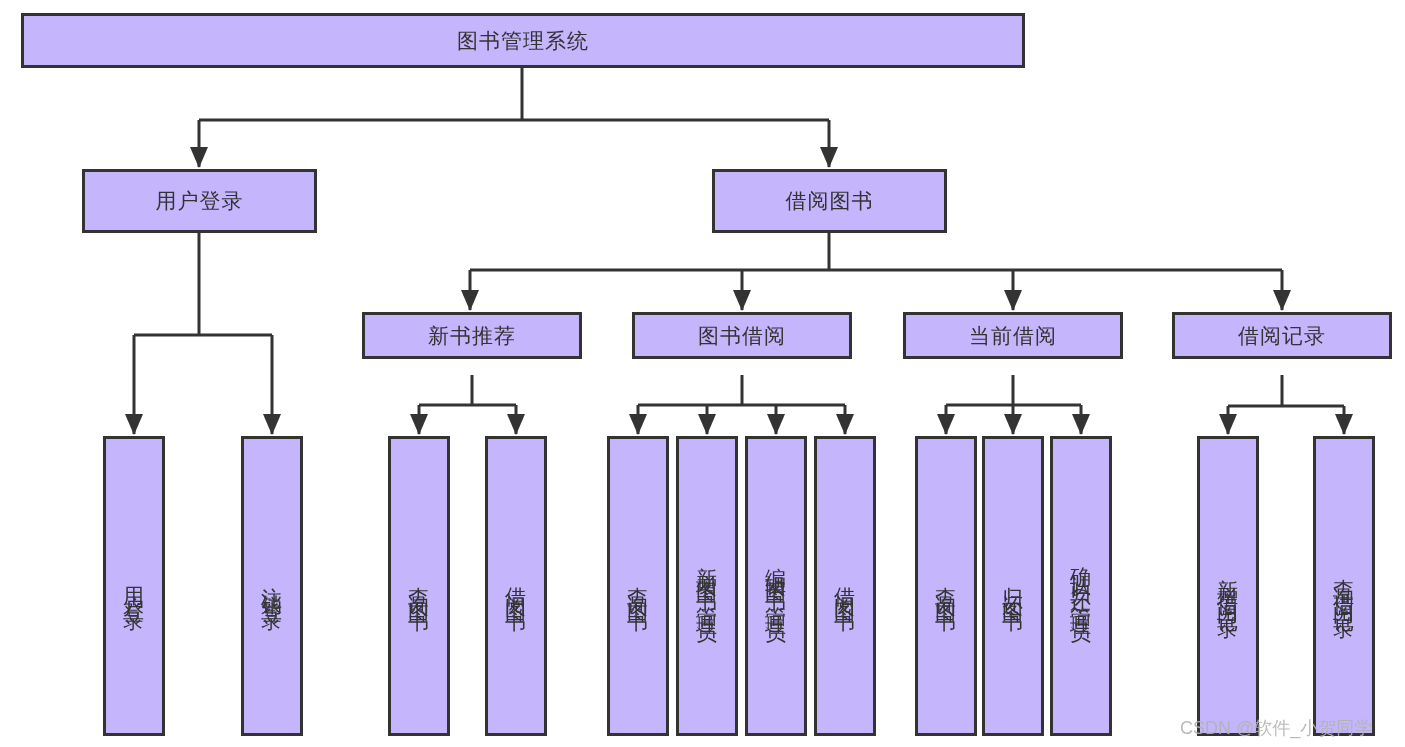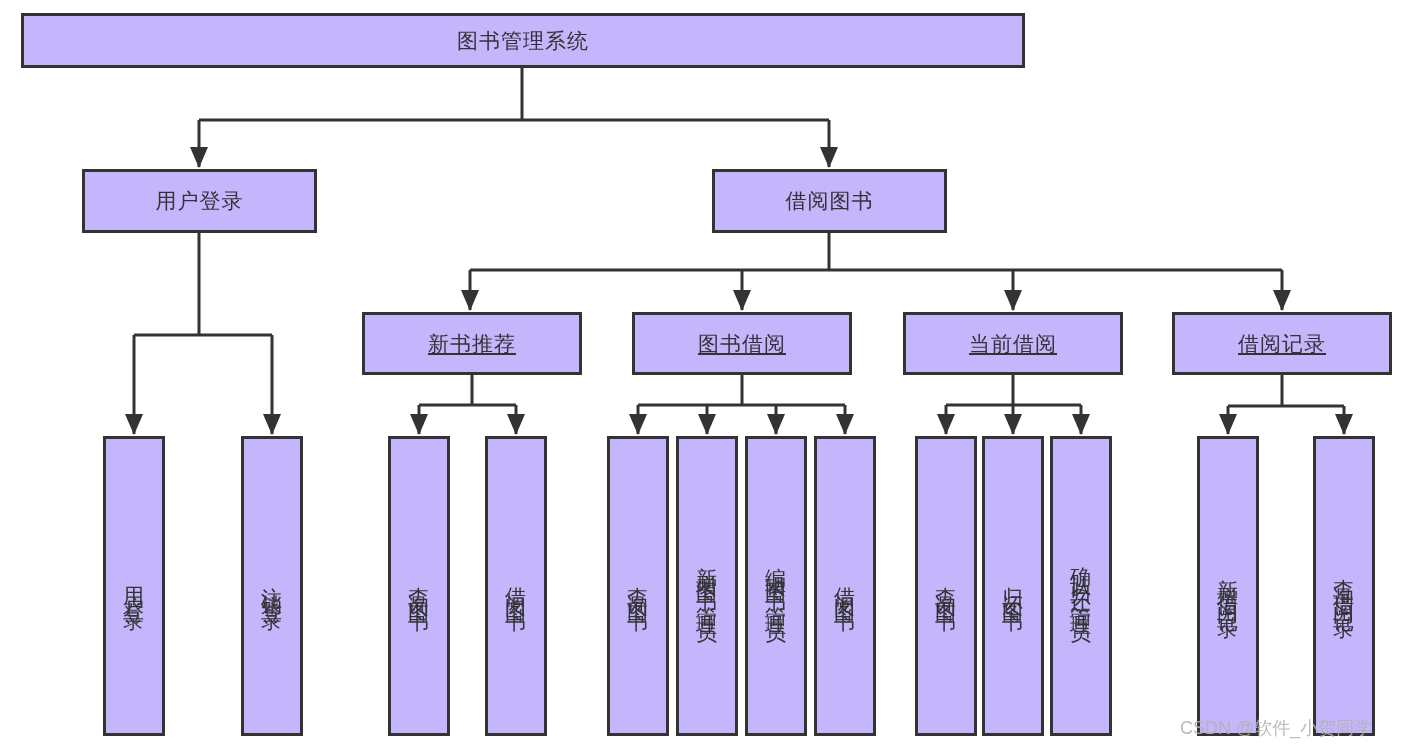--- a/index.html
+++ b/index.html
@@ -24,21 +24,21 @@
     font-size:21px;
     letter-spacing:8px;
     line-height:1;
   }
   
   .n-root{left:21px;top:13px;width:1004px;height:55px;}
   
   .n-userlogin{left:82px;top:169px;width:235px;height:64px;}
   .n-bookmgmt{left:712px;top:169px;width:235px;height:64px;}
   
-  .lvl3{top:312px;width:220px;height:63px;text-decoration:underline;}
+  .lvl3{top:312px;width:220px;height:47px;}
   .n-newbook{left:362px;}
   .n-borrow{left:632px;}
   .n-current{left:903px;}
   .n-records{left:1172px;}
   
   .leaf{top:436px;width:62px;height:300px;}
   .n-l-login{left:103px;}
   .n-l-logout{left:241px;}
   .n-l-nb-query{left:388px;}
   .n-l-nb-borrow{left:485px;}

